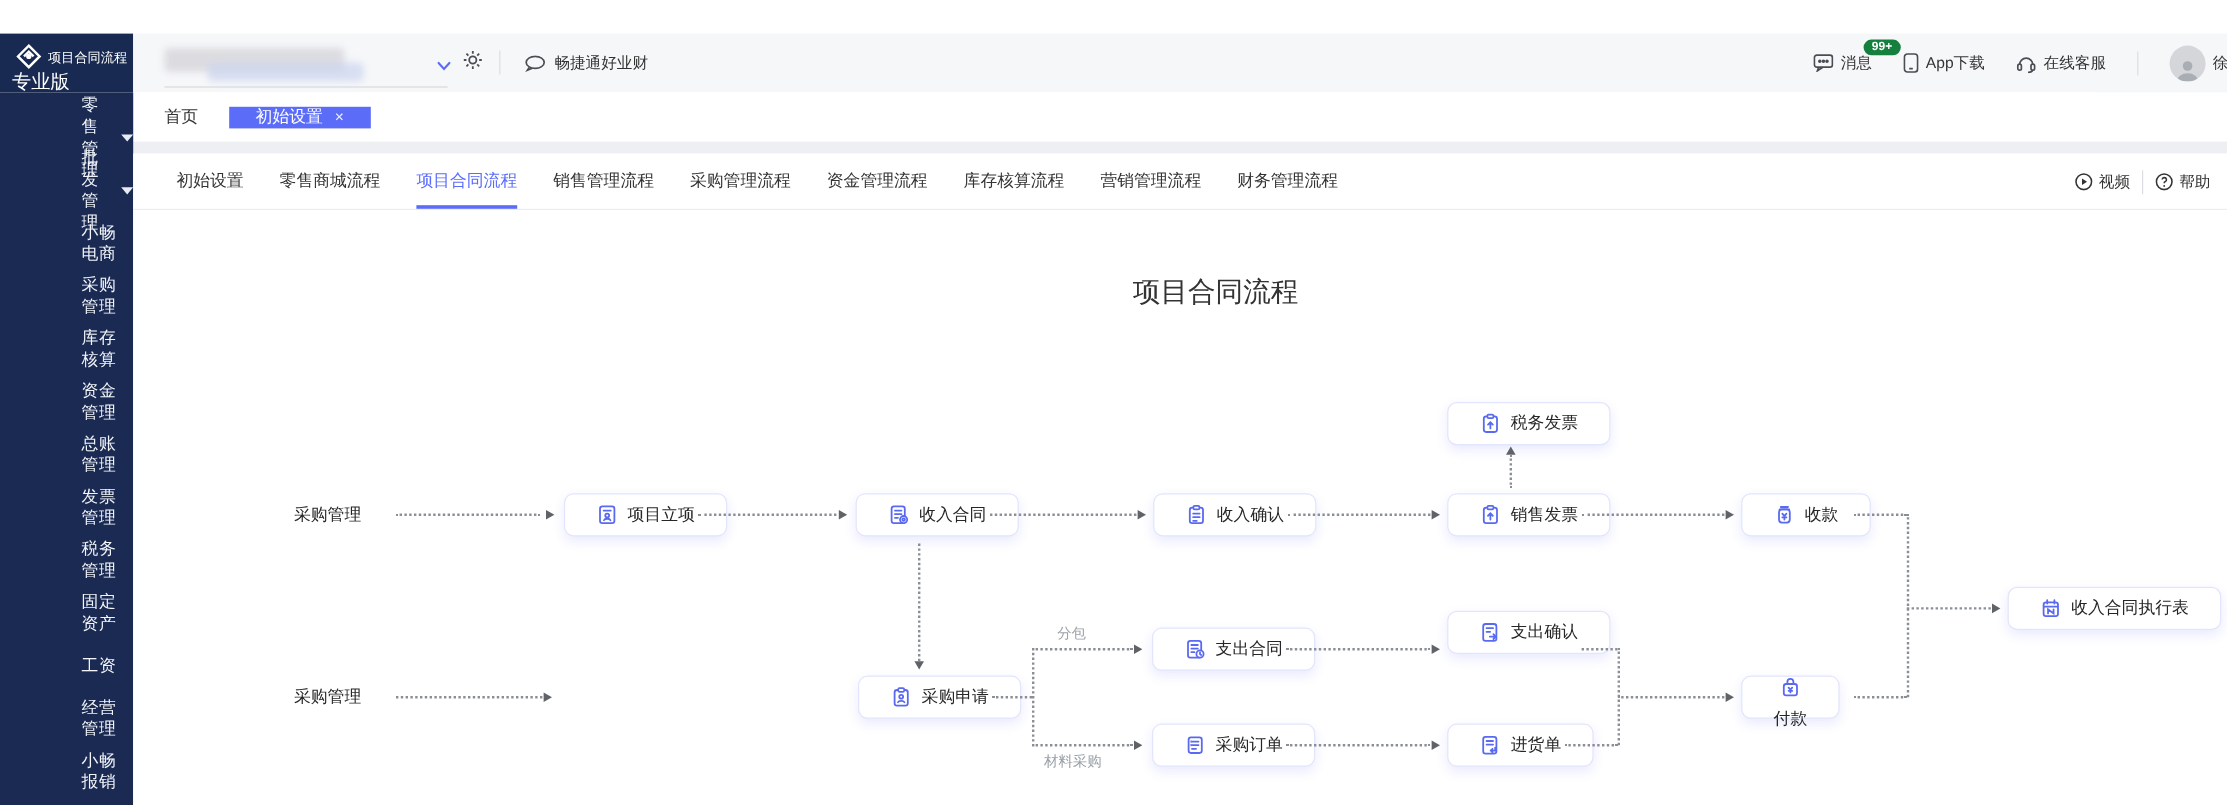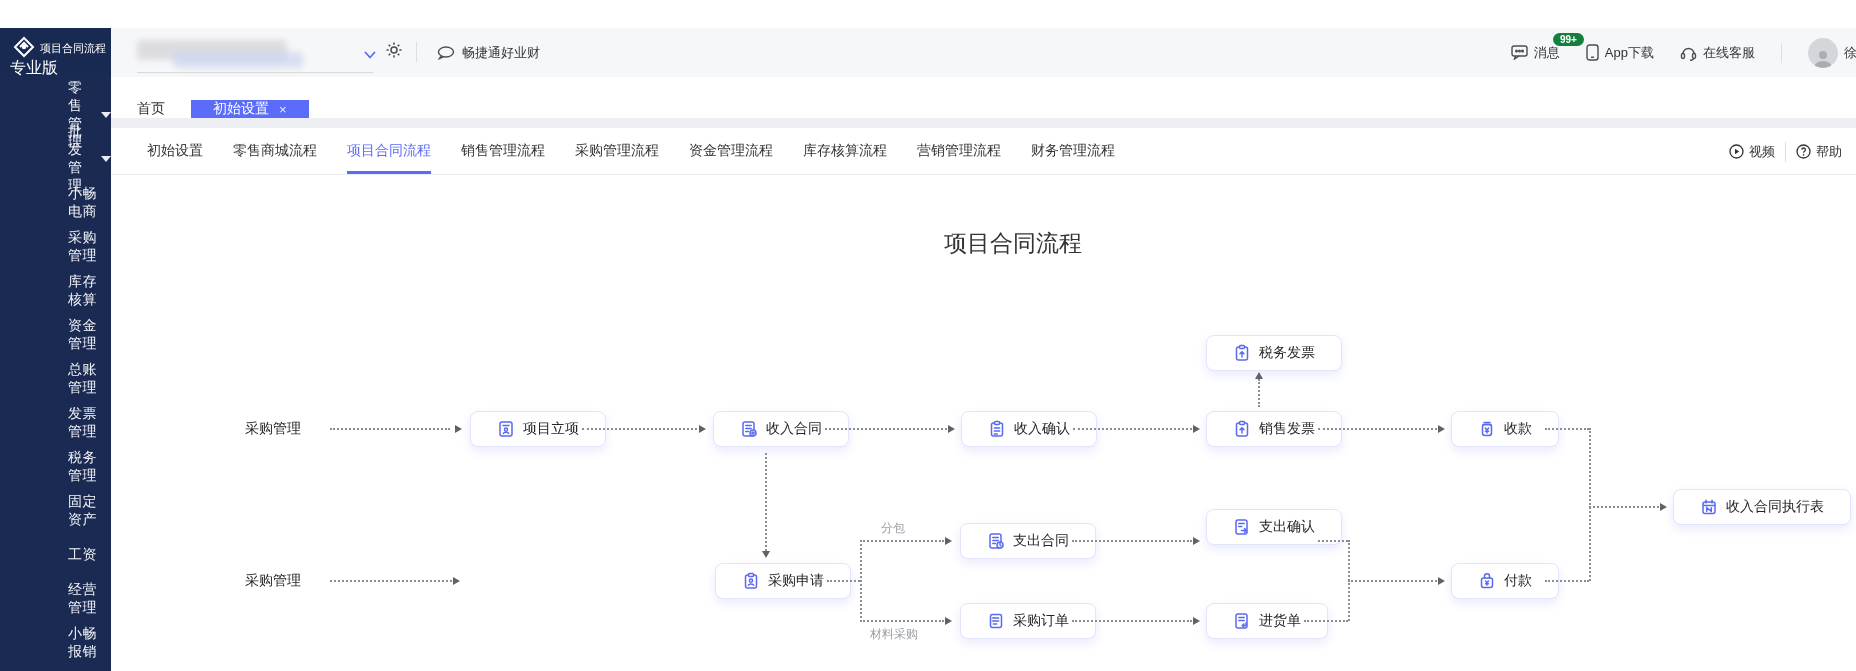--- a/index.html
+++ b/index.html
@@ -26,21 +26,21 @@
   #demo-link { position:absolute; left:326px; top:0; height:49px; display:flex; align-items:center; gap:7px;
     font-size:13px; color:#333; cursor:pointer; }
   #header-right { position:absolute; right:-14px; top:0; height:49px; display:flex; align-items:center; gap:26px; }
   .hr-item { display:flex; align-items:center; gap:6px; font-size:13px; color:#333; cursor:pointer; position:relative; }
   #msg-badge { position:absolute; top:-11px; right:-24px; background:#15803d; color:#fff; font-size:10px;
     padding:1px 7px; border-radius:9px; font-weight:bold; }
   #avatar { width:30px; height:30px; border-radius:50%; background:#d4d6da; display:flex; align-items:flex-end; justify-content:center; overflow:hidden; }
   #username { font-size:13px; color:#333; white-space:nowrap; }
 
   
-  #tabstrip { position:absolute; left:111px; top:77px; width:1637px; height:41px; background:#fff; display:flex; align-items:flex-end; }
+  #tabstrip { position:absolute; left:111px; top:77px; width:1637px; height:41px; background:#fff; display:flex; align-items:center; }
   #tab-home { display:flex; align-items:center; padding:0 26px; font-size:14px; color:#333; cursor:pointer; }
   #tab-active { display:flex; align-items:center; gap:10px; padding:0 22px; font-size:14px; color:#fff;
     background:#5b6cf9; cursor:pointer; }
   #tab-close { font-size:13px; opacity:.9; cursor:pointer; }
 
   #gapstrip { position:absolute; left:111px; top:118px; width:1745px; height:10px; background:#edeff2; }
 
   
   #sidebar { position:absolute; left:0; top:77px; width:111px; height:594px; background:#1a2a52;padding-left:48px; }
   .side-item { height:44px; display:flex; align-items:center; padding-left:20px; color:#f2f4f9;
@@ -78,21 +78,21 @@
   #n-income-contract{ left:602px;  top:235px; }
   #n-income-confirm { left:850px;  top:235px; }
   #n-sales-invoice  { left:1095px; top:235px; }
   #n-tax-invoice    { left:1095px; top:159px; }
   #n-receipt        { left:1340px; top:235px; }
   #n-purchase-req   { left:604px;  top:387px; }
   #n-expense-contract{ left:849px; top:347px; }
   #n-expense-confirm{ left:1095px; top:333px; }
   #n-purchase-order { left:849px;  top:427px; }
   #n-goods-receipt  { left:1095px; top:427px; }
-  #n-payment        { left:1340px; top:387px; }
+  #n-payment        { left:1340px; top:387px;flex-direction:column; }
   #n-income-report  { left:1562px; top:313px; }
 
   .hline { position:absolute; height:0; border-top:2px dotted #8a8f97; }
   .vline { position:absolute; width:0; border-left:2px dotted #8a8f97; }
   .ar { position:absolute; width:0; height:0; }
   .ar-r { border-top:4px solid transparent; border-bottom:4px solid transparent; border-left:7px solid #5f6368; }
   .ar-u { border-left:4px solid transparent; border-right:4px solid transparent; border-bottom:7px solid #5f6368; }
   .ar-d { border-left:4px solid transparent; border-right:4px solid transparent; border-top:7px solid #5f6368; }
   .branch-label { position:absolute; font-size:12px; color:#9aa0a6; }
   #lbl-subcontract { left:770px; top:344px; }

